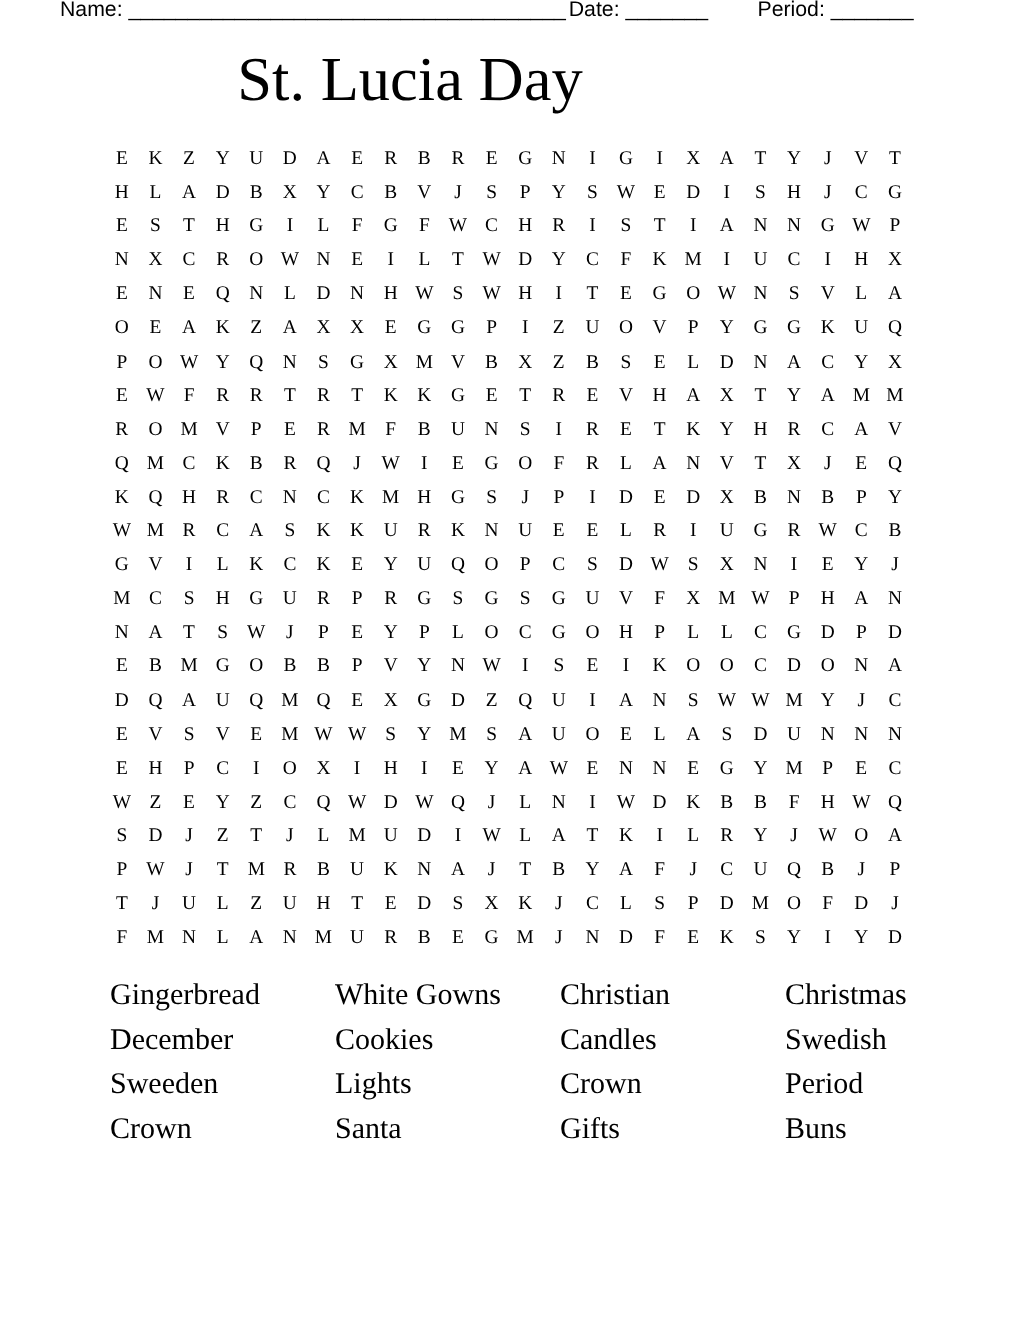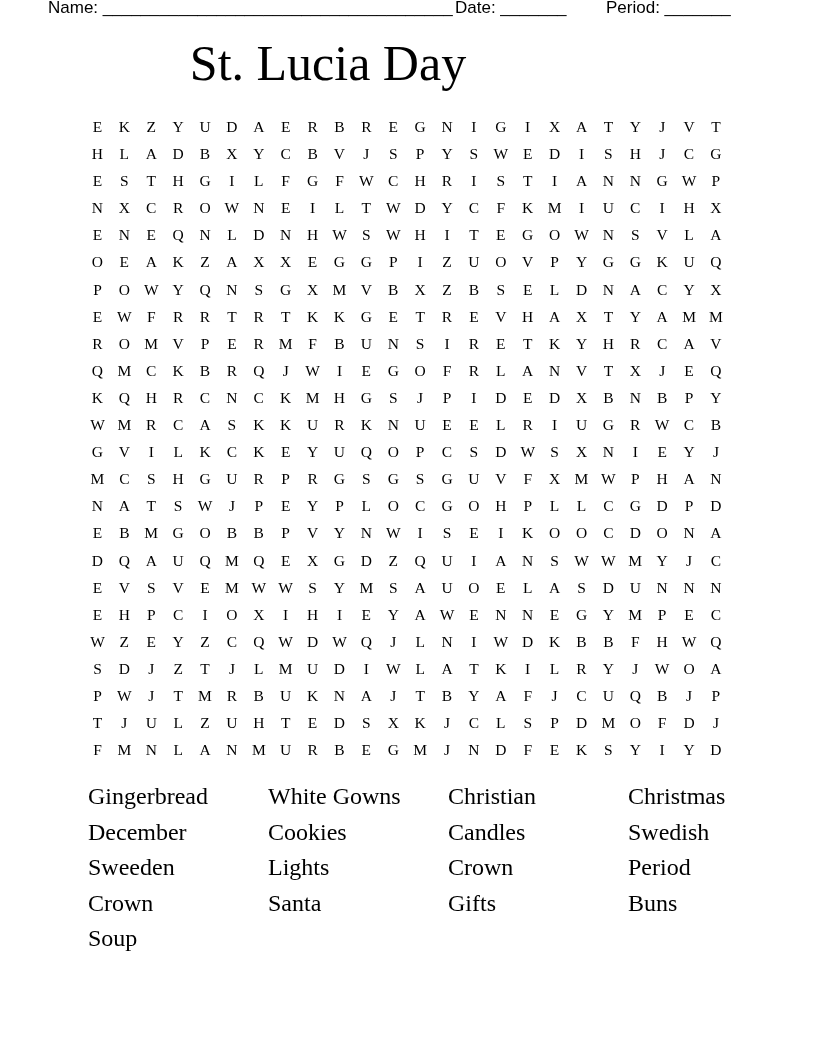--- a/index.html
+++ b/index.html
@@ -627,14 +627,13 @@
     <div class="word">Candles</div>
     <div class="word">Swedish</div>
     <div class="word">Sweeden</div>
     <div class="word">Lights</div>
     <div class="word">Crown</div>
     <div class="word">Period</div>
     <div class="word">Crown</div>
     <div class="word">Santa</div>
     <div class="word">Gifts</div>
     <div class="word">Buns</div>
-    <div class="word">Soup</div>
   </div>
 
 </body></html>

